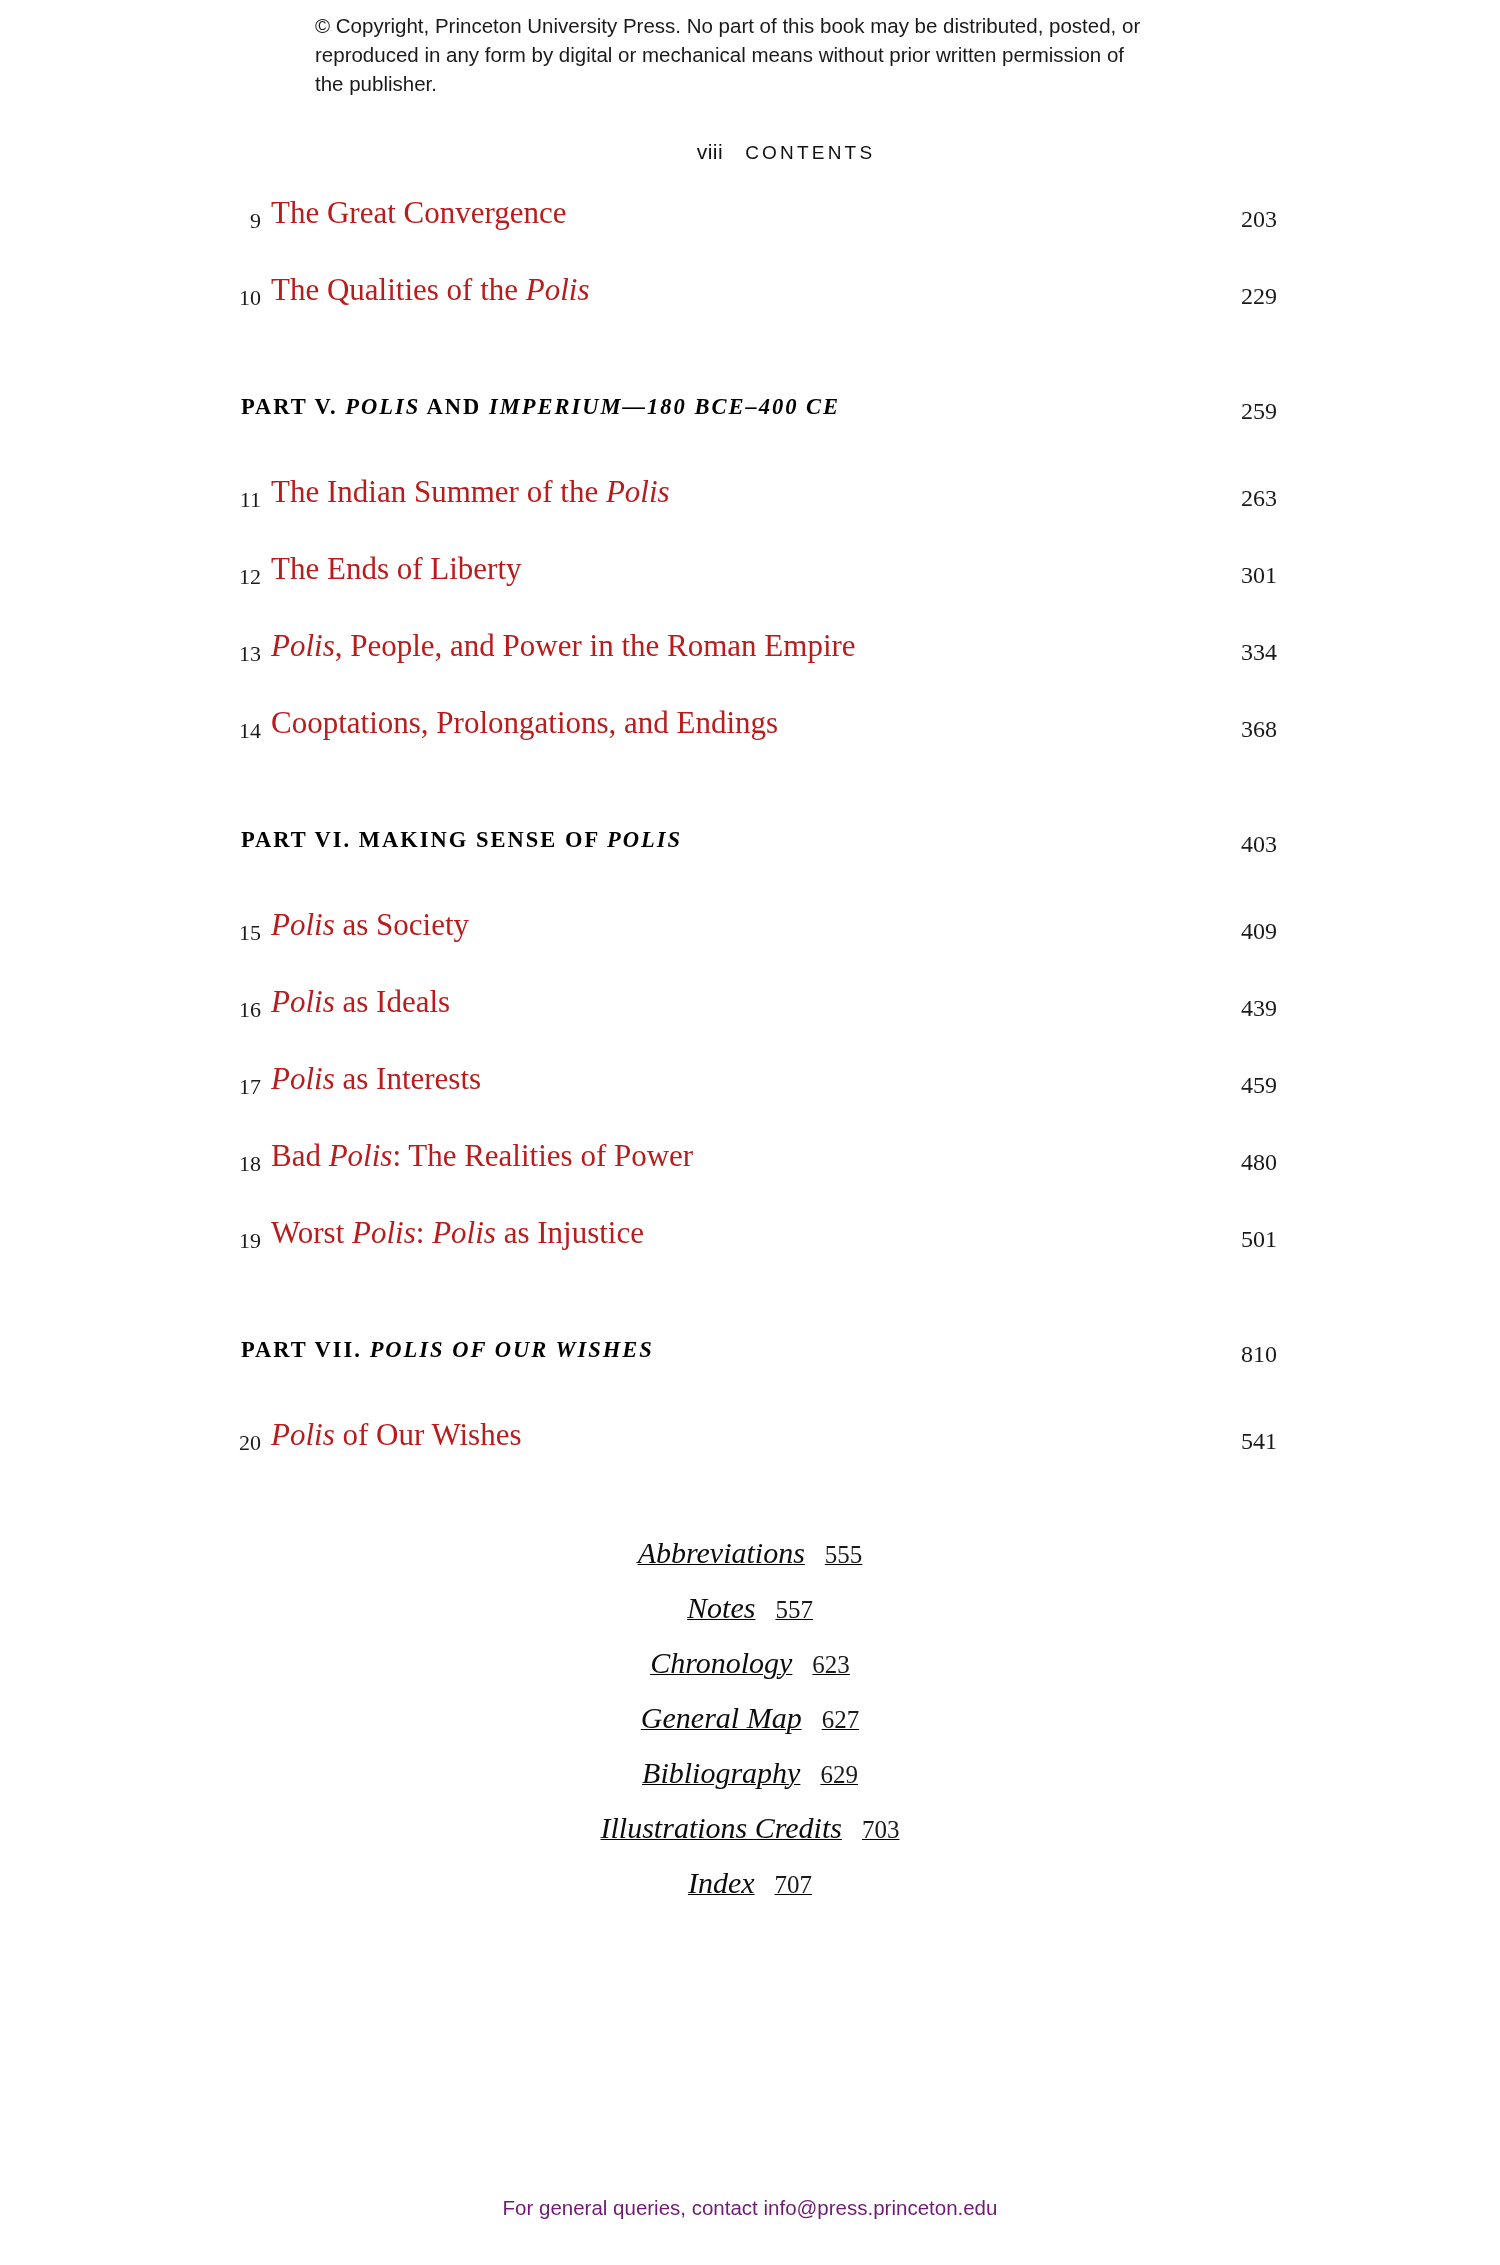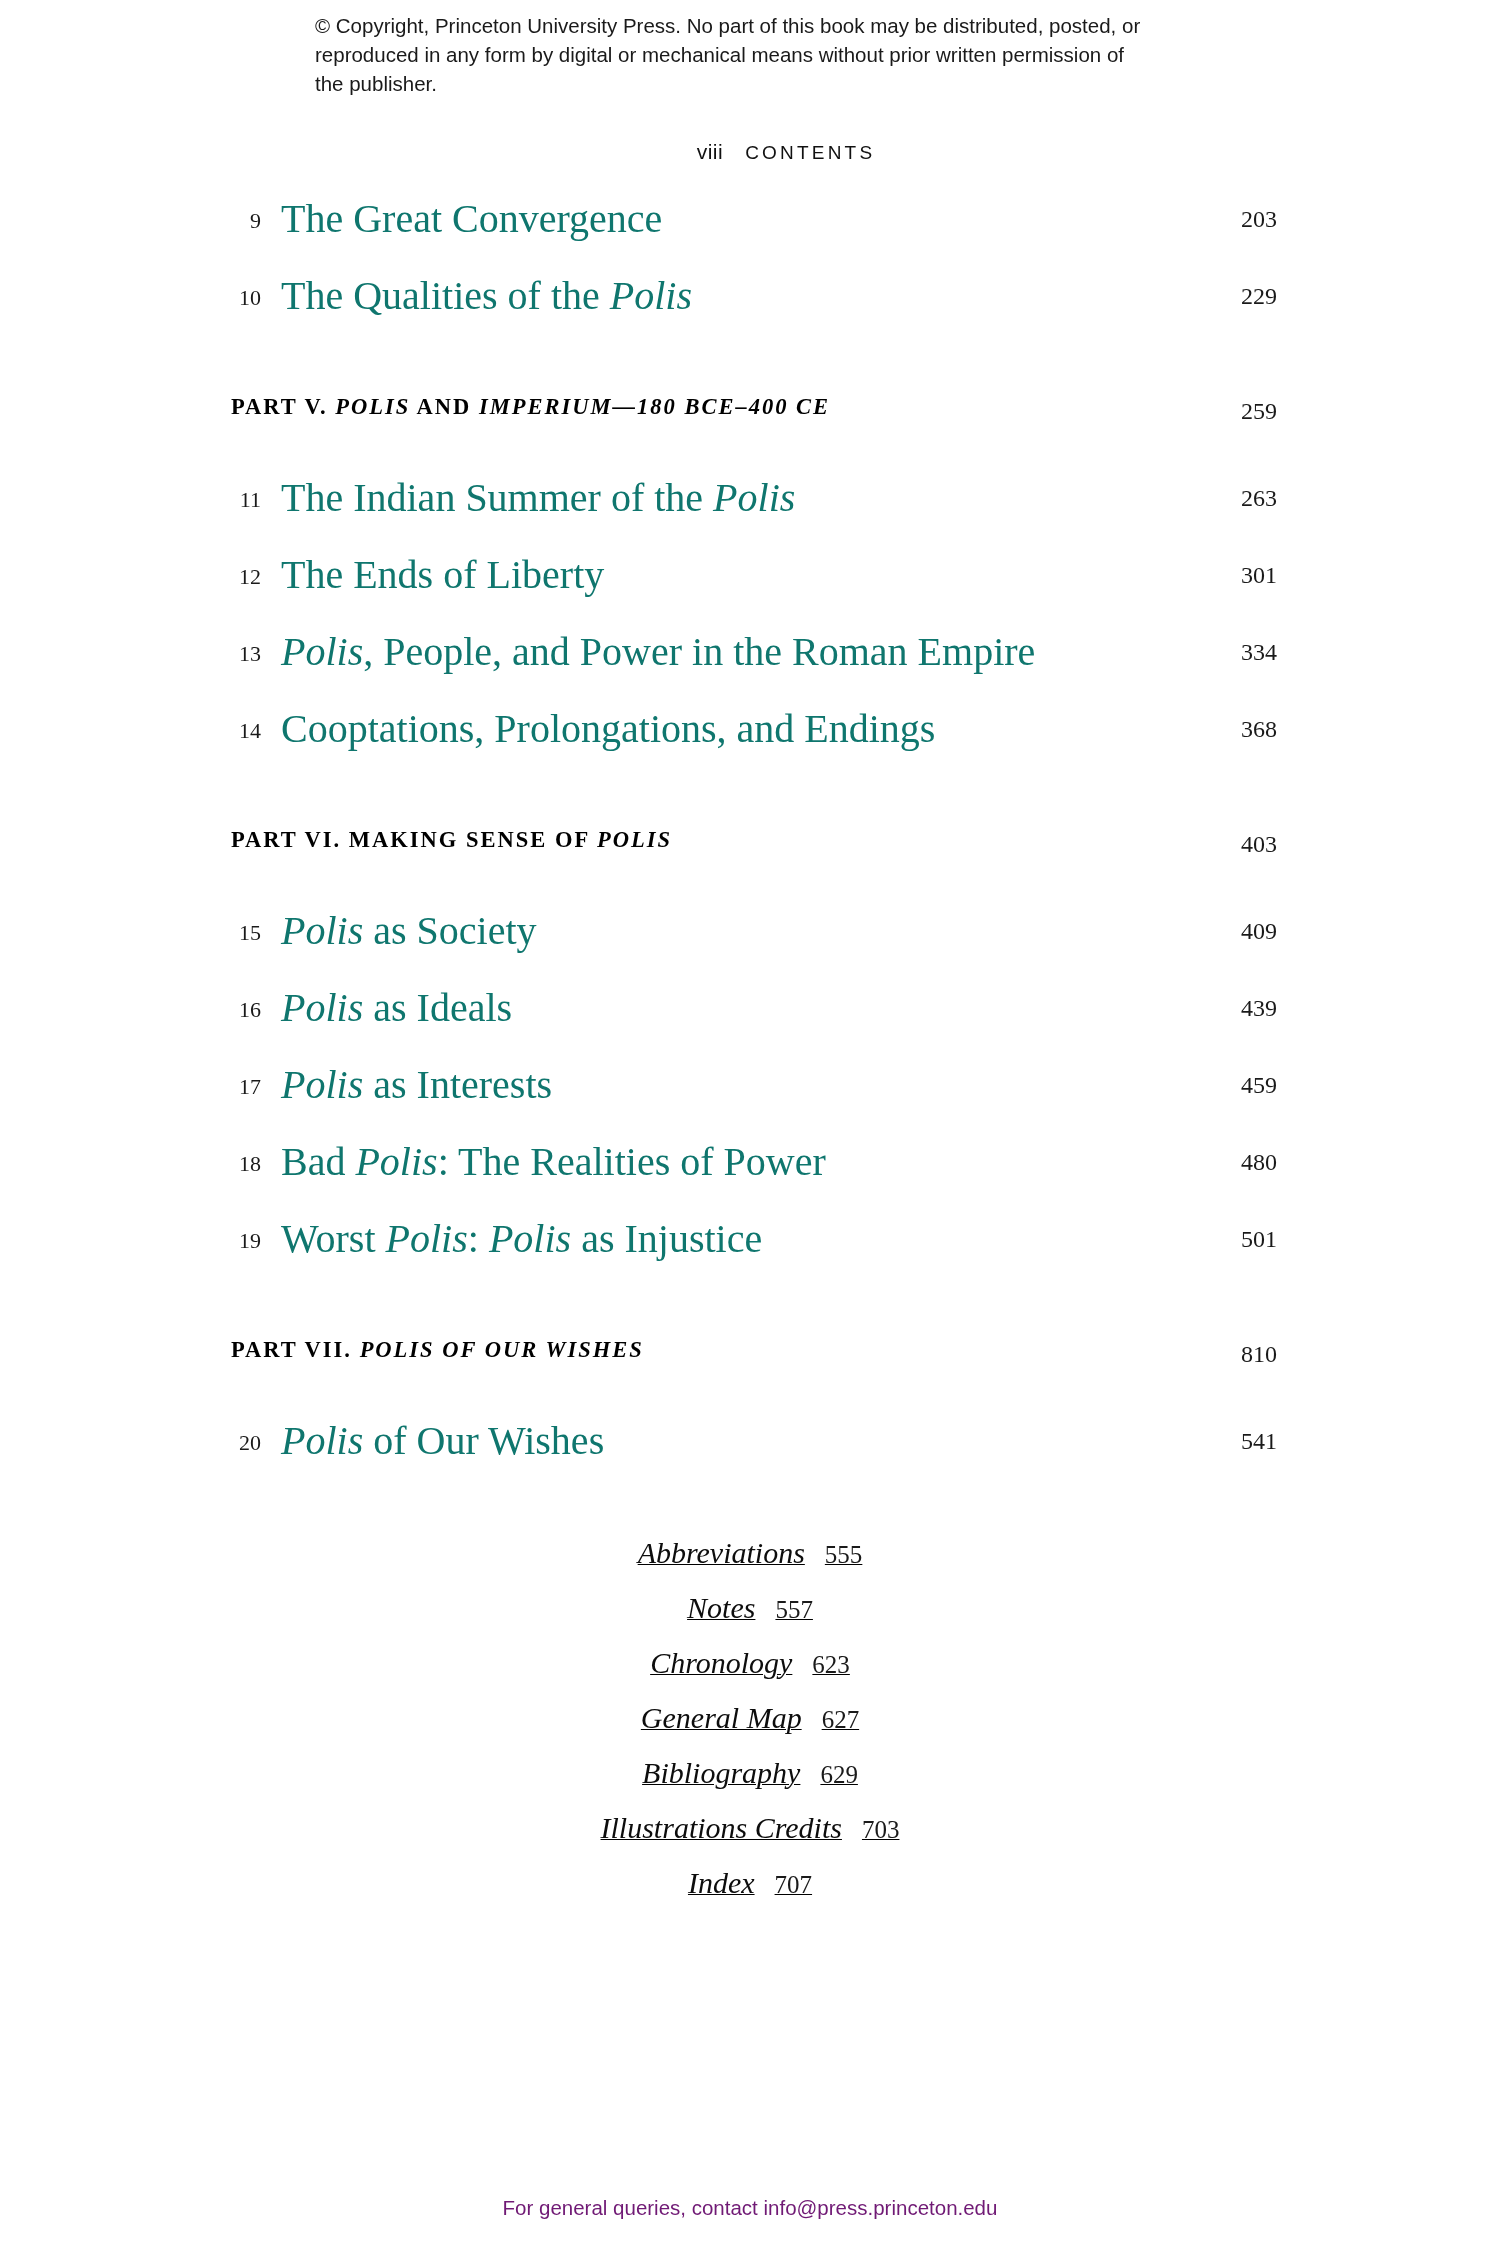--- a/index.html
+++ b/index.html
@@ -72,41 +72,41 @@
     position: absolute;
     left: 22px;
     width: 44px;
     text-align: right;
     font-size: 22px;
     color: #1a1a1a;
     top: 16px;
   }
   .title {
     position: absolute;
-    left: 86px;
+    left: 76px;
     top: 2px;
-    font-size: 40px;
-    color: #0f766e;
+    font-size: 31px;
+    color: #b91c1c;
     line-height: 1.25;
     white-space: nowrap;
   }
   .page {
     position: absolute;
     right: 0;
     top: 14px;
     width: 92px;
     text-align: center;
     font-size: 24px;
     color: #1a1a1a;
   }
 
   
   .part .part-title {
     position: absolute;
-    left: 36px;
+    left: 46px;
     top: 10px;
     font-size: 22.5px;
     font-weight: bold;
     letter-spacing: 2.0px;
     color: #000;
     white-space: nowrap;
   }
   .part .part-title i {
     font-style: italic;
   }

